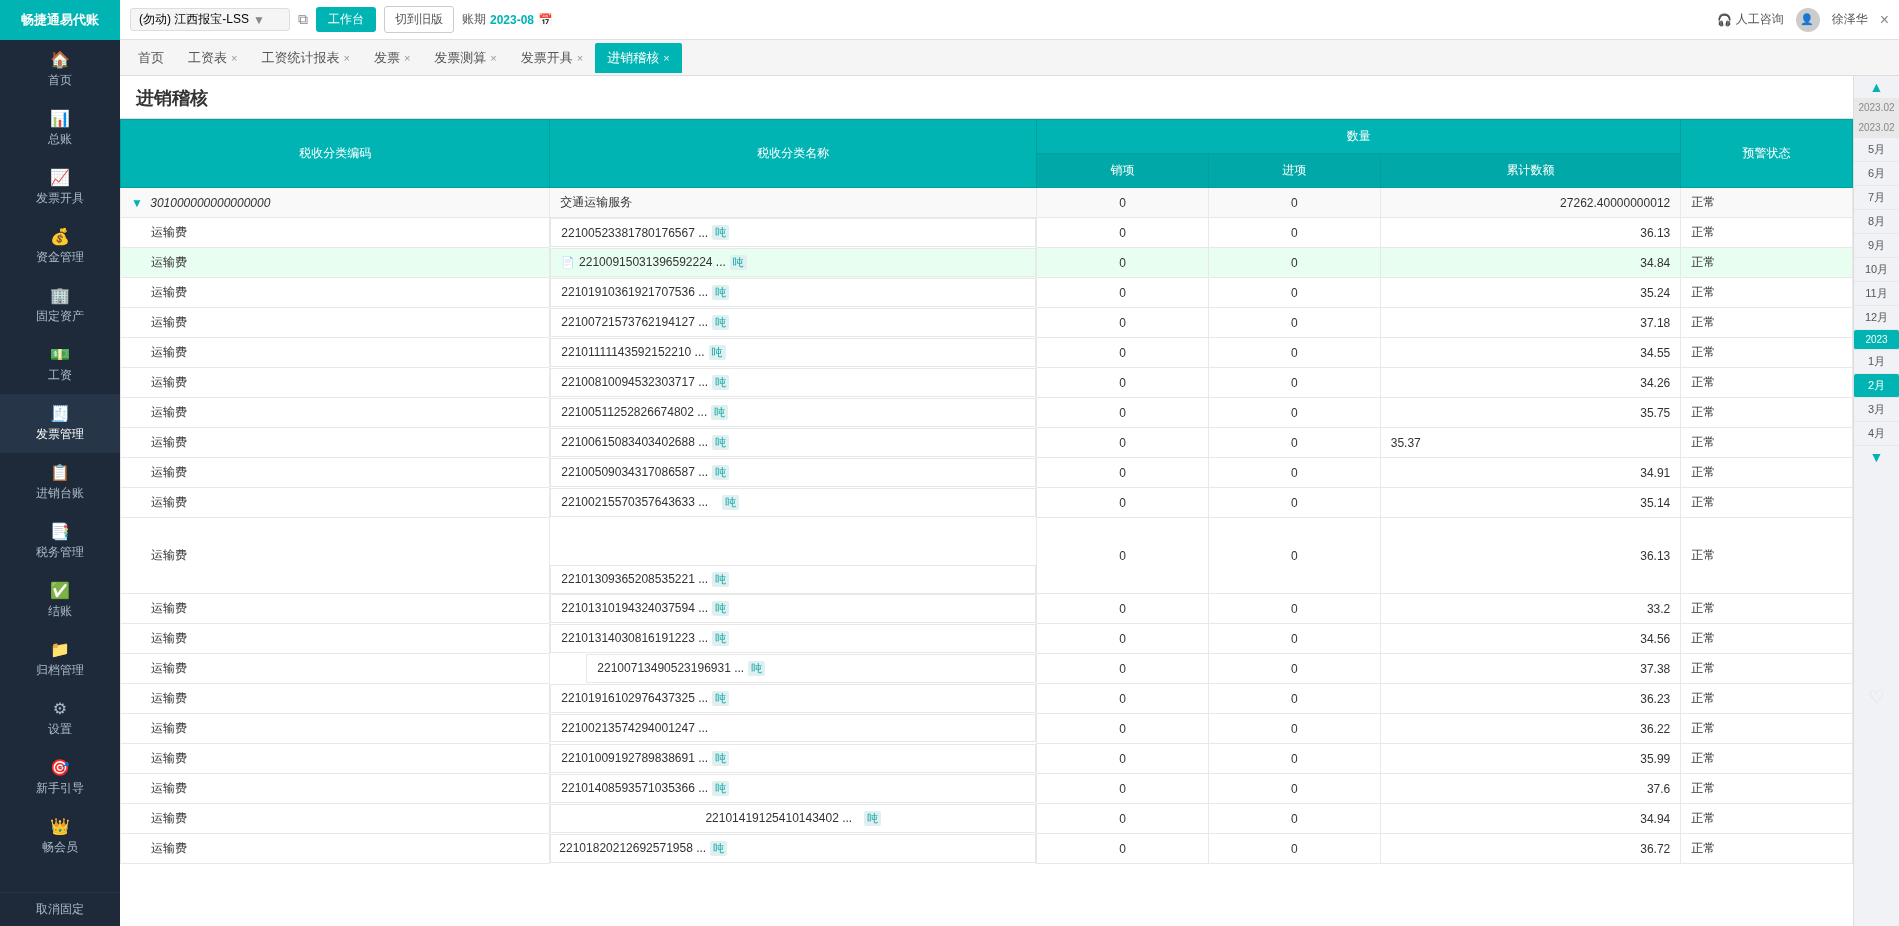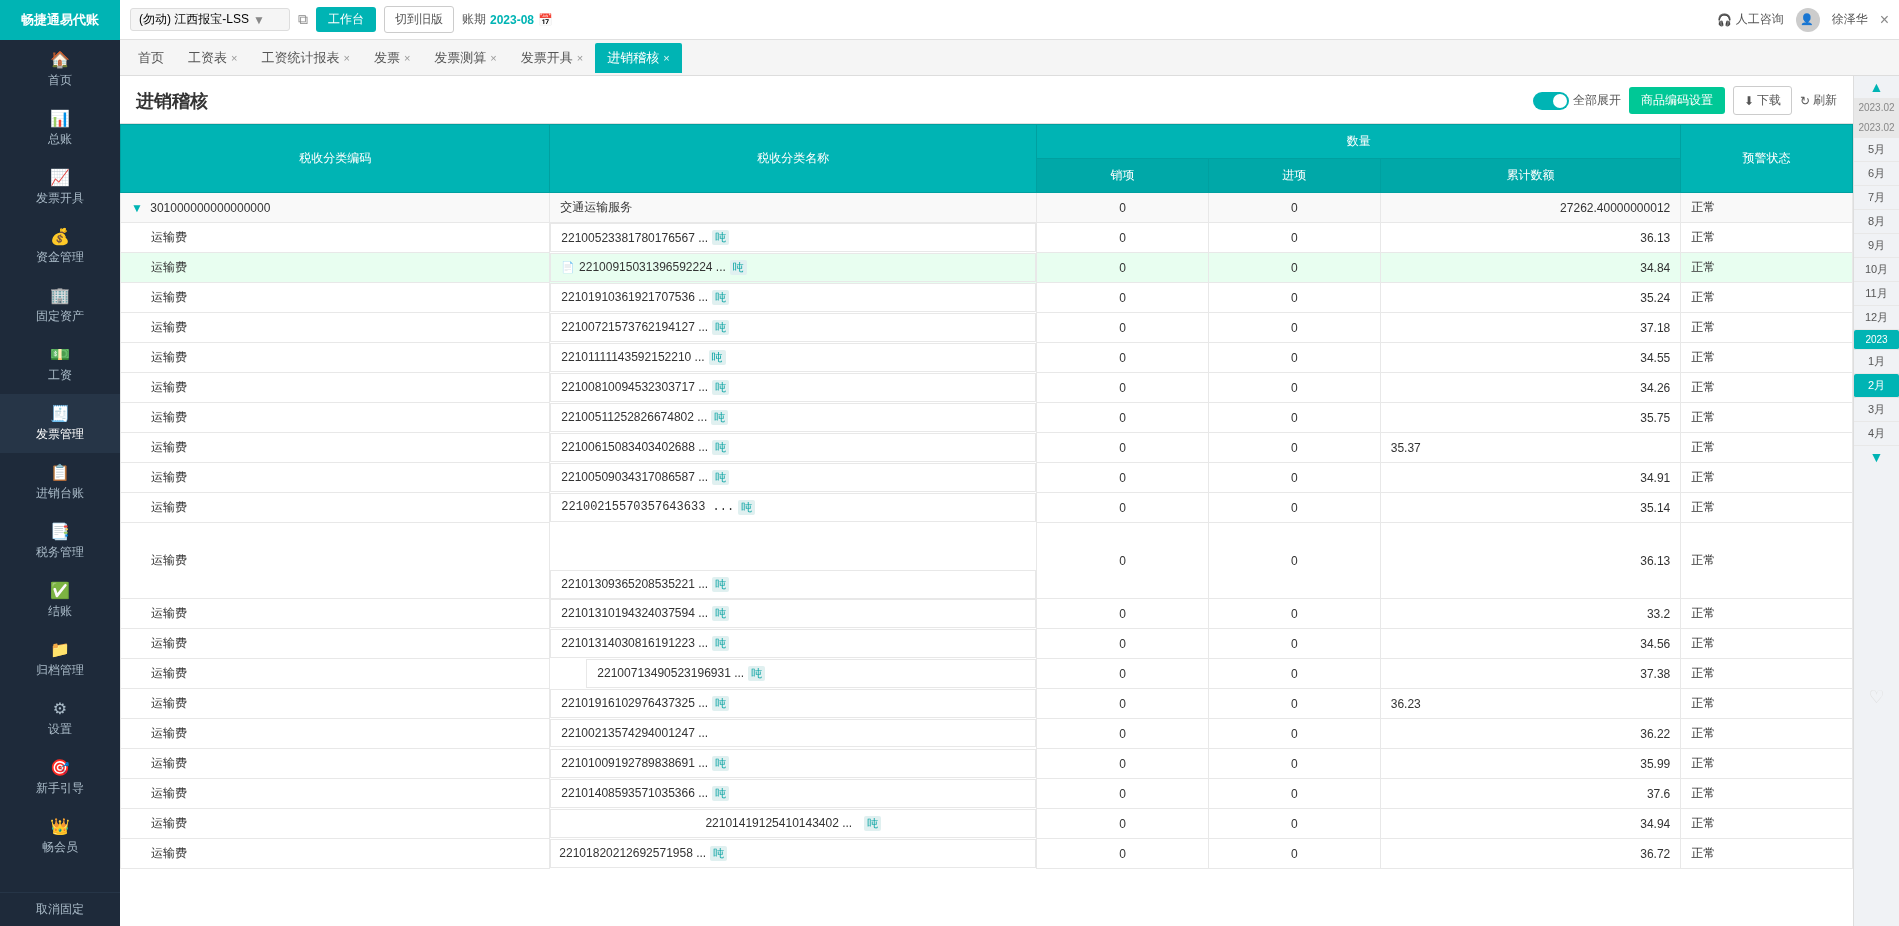--- a/index.html
+++ b/index.html
@@ -408,55 +408,40 @@
       <span>进销稽核</span>
       <span class="tab-close">×</span>
     </div>
   </div>
 
   <div class="page-content">
     <div class="content-area">
 
       <div class="page-header">
         <h2 class="page-title">进销稽核</h2>
-        <div class="header-actions">
-          <div class="toggle-label">
-            <div class="toggle-switch"></div>
-            <span>全部展开</span>
-          </div>
-          <button class="btn-setting">商品编码设置</button>
-          <button class="btn-download">
-            <span>⬇</span>
-            <span>下载</span>
-          </button>
-          <button class="btn-refresh">
-            <span>↻</span>
-            <span>刷新</span>
-          </button>
-        </div>
       </div>
 
       <div class="table-container">
         <table>
           <thead>
             <tr>
               <th rowspan="2" style="min-width:200px;">税收分类编码</th>
               <th rowspan="2" style="min-width:220px;">税收分类名称</th>
               <th colspan="3">数量</th>
               <th rowspan="2" style="min-width:80px;">预警状态</th>
             </tr>
             <tr>
               <th style="min-width:80px;background:#00a8a8;">销项</th>
               <th style="min-width:80px;background:#00a8a8;">进项</th>
               <th style="min-width:140px;background:#00a8a8;">累计数额</th>
             </tr>
           </thead>
           <tbody id="table-body">
           <tr class="parent-row">
-      <td style="padding-left:10px;">
+      <td style="padding-left:10px;font-style:italic;">
         <span style="color:#00b4b4;cursor:pointer;margin-right:4px;">▼</span>
         301000000000000000
       </td>
       <td>交通运输服务</td>
       <td style="text-align:center;">0</td>
       <td style="text-align:center;">0</td>
       <td style="text-align:right;">27262.40000000012</td>
       <td>正常</td>
     </tr>
               <tr>
@@ -562,21 +547,21 @@
         <span>22100509034317086587 ...</span>
         <span style="background:#e0f0f0;color:#00a0a0;border-radius:2px;padding:0 3px;font-size:11px;">吨</span>
       </td>
       <td style="text-align:center;">0</td>
       <td style="text-align:center;">0</td>
       <td style="text-align:right;">34.91</td>
       <td>正常</td>
     </tr>
               <tr>
       <td style="padding-left:30px;">运输费</td>
-      <td style="display:flex;align-items:center;gap:4px;font-family:Liberation Mono, monospace;">
+      <td style="display:flex;align-items:center;gap:14px;">
 
         <span>22100215570357643633 ...</span>
         <span style="background:#e0f0f0;color:#00a0a0;border-radius:2px;padding:0 3px;font-size:11px;">吨</span>
       </td>
       <td style="text-align:center;">0</td>
       <td style="text-align:center;">0</td>
       <td style="text-align:right;">35.14</td>
       <td>正常</td>
     </tr>
               <tr>
@@ -629,21 +614,21 @@
     </tr>
               <tr>
       <td style="padding-left:30px;">运输费</td>
       <td style="display:flex;align-items:center;gap:4px;">
 
         <span>22101916102976437325 ...</span>
         <span style="background:#e0f0f0;color:#00a0a0;border-radius:2px;padding:0 3px;font-size:11px;">吨</span>
       </td>
       <td style="text-align:center;">0</td>
       <td style="text-align:center;">0</td>
-      <td style="margin-left:44px;">36.23</td>
+      <td style="text-align:right;margin-left:44px;">36.23</td>
       <td>正常</td>
     </tr>
               <tr>
       <td style="padding-left:30px;">运输费</td>
       <td style="display:flex;align-items:center;gap:4px;">
 
         <span>22100213574294001247 ...</span>
 
       </td>
       <td style="text-align:center;">0</td>

